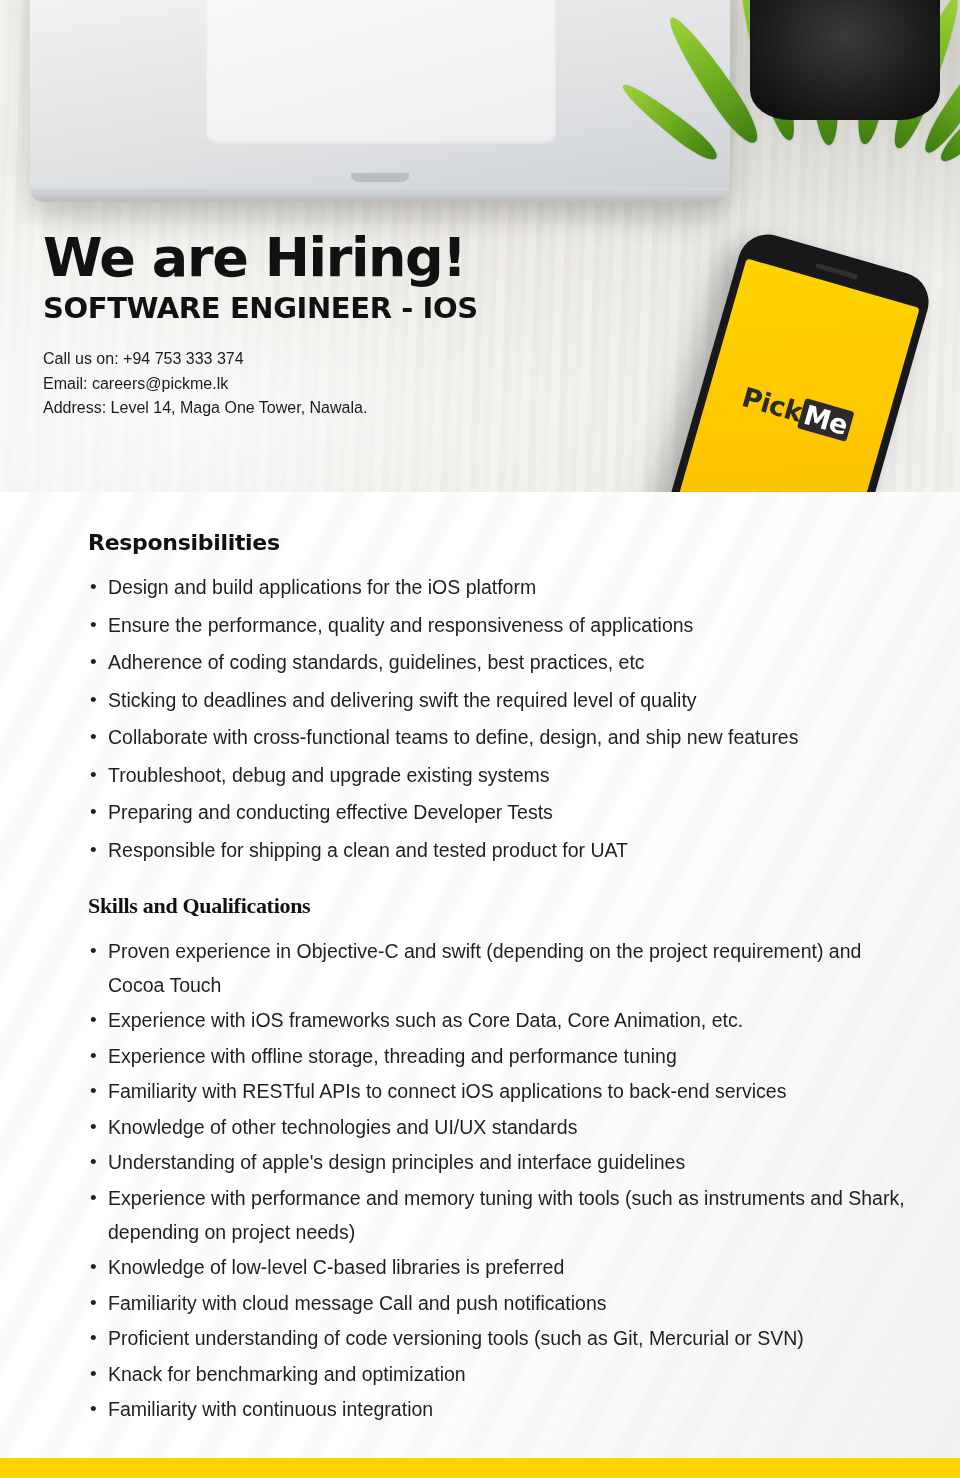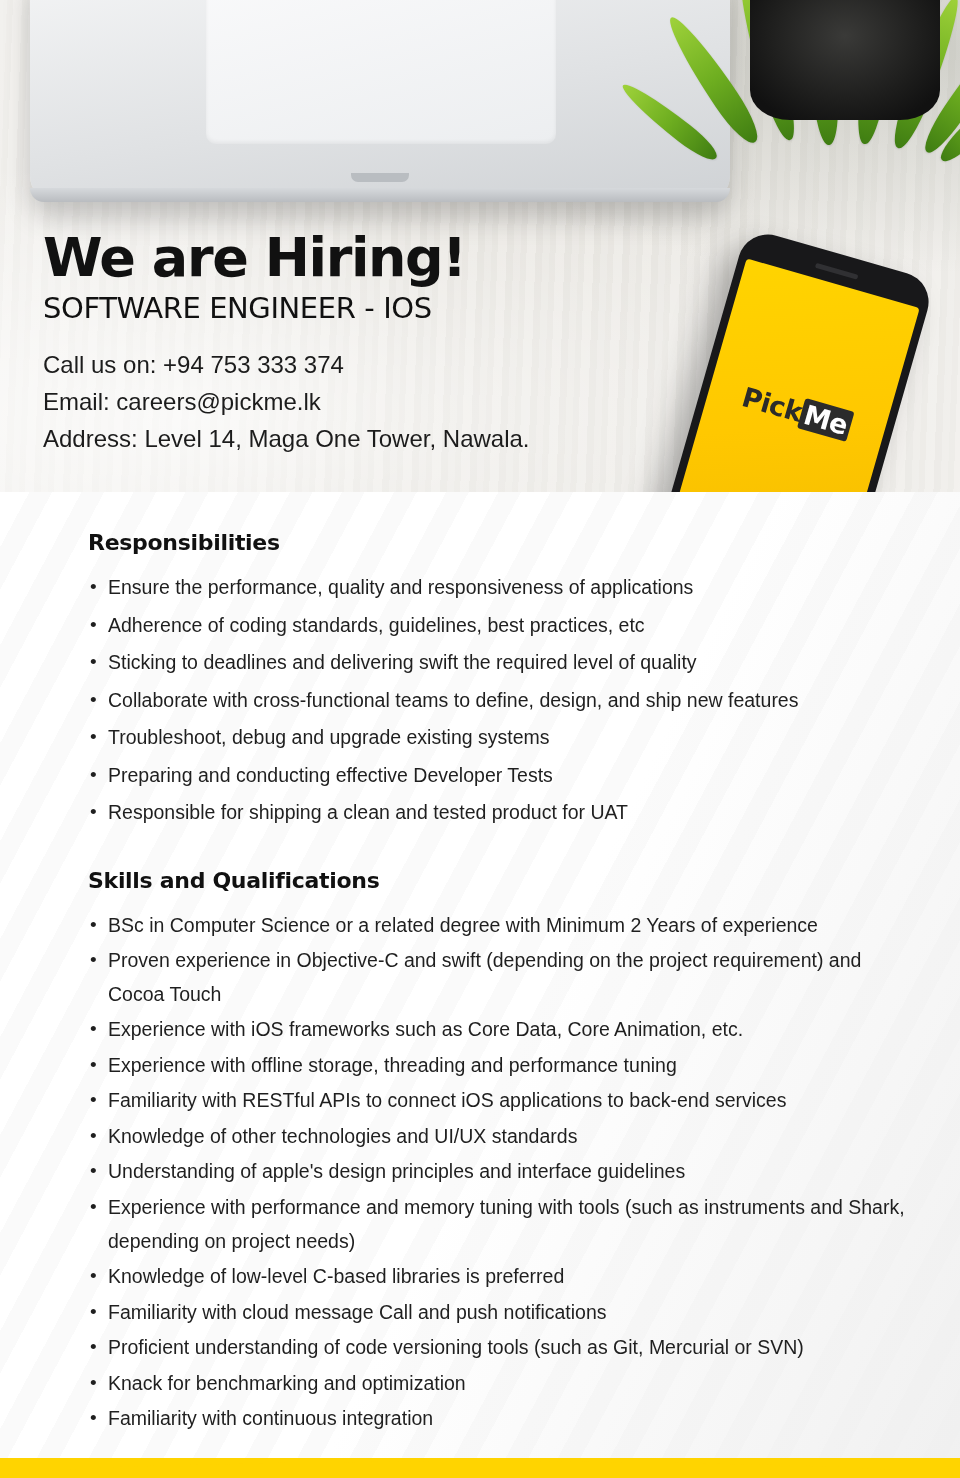--- a/index.html
+++ b/index.html
@@ -154,28 +154,28 @@
     font-family: "DejaVu Sans", sans-serif;
     font-weight: 700;
     font-size: 54px;
     line-height: 1.02;
     letter-spacing: -1.4px;
     margin: 0 0 6px 0;
     color: #111111;
   }
   .hiring-sub {
     font-family: "DejaVu Sans", sans-serif;
-    font-weight: 400;
+    font-weight: 700;
     font-size: 29px;
     letter-spacing: -0.4px;
     margin: 0 0 22px 0;
     color: #111111;
   }
   .contact-line {
-    font-size: 24px;
+    font-size: 16px;
     line-height: 1.53;
     color: #1c1c1c;
   }
   .contact-line b { font-weight: 400; }
 
   
   .content {
     position: relative;
     width: 960px;
     height: 966px;
@@ -196,21 +196,21 @@
     padding: 38px 48px 0 88px;
   }
   .section-title {
     font-family: "DejaVu Sans", sans-serif;
     font-weight: 700;
     font-size: 22px;
     color: #111111;
     margin: 0 0 16px 0;
     letter-spacing: -0.3px;
   }
-  .section-title.second { margin-top: 38px; }
+  .section-title.second { margin-top: 26px; font-family: Liberation Serif, serif; }
 
   ul.bullets {
     list-style: none;
     margin: 0;
     padding: 0;
   }
   ul.bullets li {
     position: relative;
     padding-left: 20px;
     font-size: 19.5px;
@@ -297,32 +297,32 @@
     </div>
   </div>
 </div>
 
 <div class="content">
   <div class="content-bg"></div>
   <div class="content-inner">
 
     <h3 class="section-title">Responsibilities</h3>
     <ul class="bullets">
+      <li>Design and build applications for the iOS platform</li>
       <li>Ensure the performance, quality and responsiveness of applications</li>
       <li>Adherence of coding standards, guidelines, best practices, etc</li>
       <li>Sticking to deadlines and delivering swift the required level of quality</li>
       <li>Collaborate with cross-functional teams to define, design, and ship new features</li>
       <li>Troubleshoot, debug and upgrade existing systems</li>
       <li>Preparing and conducting effective Developer Tests</li>
       <li>Responsible for shipping a clean and tested product for UAT</li>
     </ul>
 
     <h3 class="section-title second">Skills and Qualifications</h3>
     <ul class="bullets tight">
-      <li>BSc in Computer Science or a related degree with Minimum 2 Years of experience</li>
       <li>Proven experience in Objective-C and swift (depending on the project requirement) and Cocoa Touch</li>
       <li>Experience with iOS frameworks such as Core Data, Core Animation, etc.</li>
       <li>Experience with offline storage, threading and performance tuning</li>
       <li>Familiarity with RESTful APIs to connect iOS applications to back-end services</li>
       <li>Knowledge of other technologies and UI/UX standards</li>
       <li>Understanding of apple's design principles and interface guidelines</li>
       <li>Experience with performance and memory tuning with tools (such as instruments and Shark, depending on project needs)</li>
       <li>Knowledge of low-level C-based libraries is preferred</li>
       <li>Familiarity with cloud message Call and push notifications</li>
       <li>Proficient understanding of code versioning tools (such as Git, Mercurial or SVN)</li>

